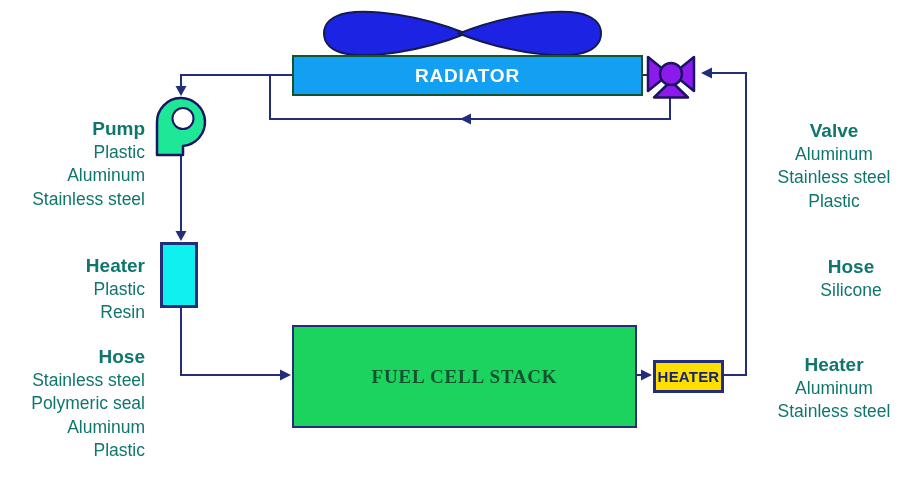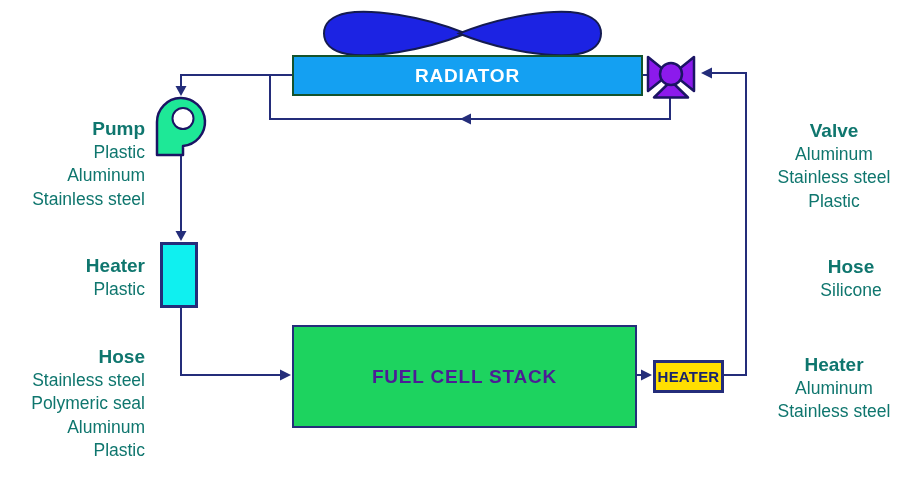--- a/index.html
+++ b/index.html
@@ -6,21 +6,21 @@
   body{font-family:"Liberation Sans","DejaVu Sans",sans-serif;}
   .stage{position:relative;width:903px;height:480px;background:#ffffff;overflow:hidden;}
   svg{position:absolute;left:0;top:0;}
 
   
   .box{position:absolute;box-sizing:border-box;display:flex;align-items:center;justify-content:center;}
   .box-label{font-weight:700;letter-spacing:0.8px;}
   .radiator{left:292px;top:55px;width:351px;height:41px;background:#14A0F2;border:2px solid #14532d;}
   .radiator .box-label{color:#ffffff;font-size:19px;}
   .fcs{left:292px;top:325px;width:345px;height:103px;background:#1DD35F;border:2px solid #242D7A;}
-  .fcs .box-label{color:#4c1d95;font-size:19px;}
+  .fcs .box-label{color:#14532d;font-size:19px;font-family:Liberation Serif, serif;}
   .heaterbox{left:653px;top:360px;width:71px;height:33px;background:#FFDF00;border:3px solid #242D7A;}
   .heaterbox .box-label{color:#18246B;font-size:15px;letter-spacing:0.2px;}
   .filterbox{left:160px;top:242px;width:38px;height:66px;background:#0FF0F0;border:3px solid #242D7A;}
 
   
   .legend{position:absolute;color:#0f766e;font-size:17.5px;line-height:23.5px;}
   .legend .name{font-weight:700;font-size:19px;}
   .col-left{left:0;width:145px;text-align:right;}
   .col-right{left:765px;width:138px;text-align:center;}
   .lg-pump{top:117px;}
@@ -104,20 +104,21 @@
         <div>Plastic</div>
         <div>Aluminum</div>
         <div>Stainless steel</div>
       </div>
   </div>
 
   <div class="legend col-left lg-filter">
     <div class="name">Heater</div>
     <div class="materials">
         <div>Plastic</div>
+        <div>Resin</div>
       </div>
   </div>
 
   <div class="legend col-left lg-stack">
     <div class="name">Hose</div>
     <div class="materials">
         <div>Stainless steel</div>
         <div>Polymeric seal</div>
         <div>Aluminum</div>
         <div>Plastic</div>

